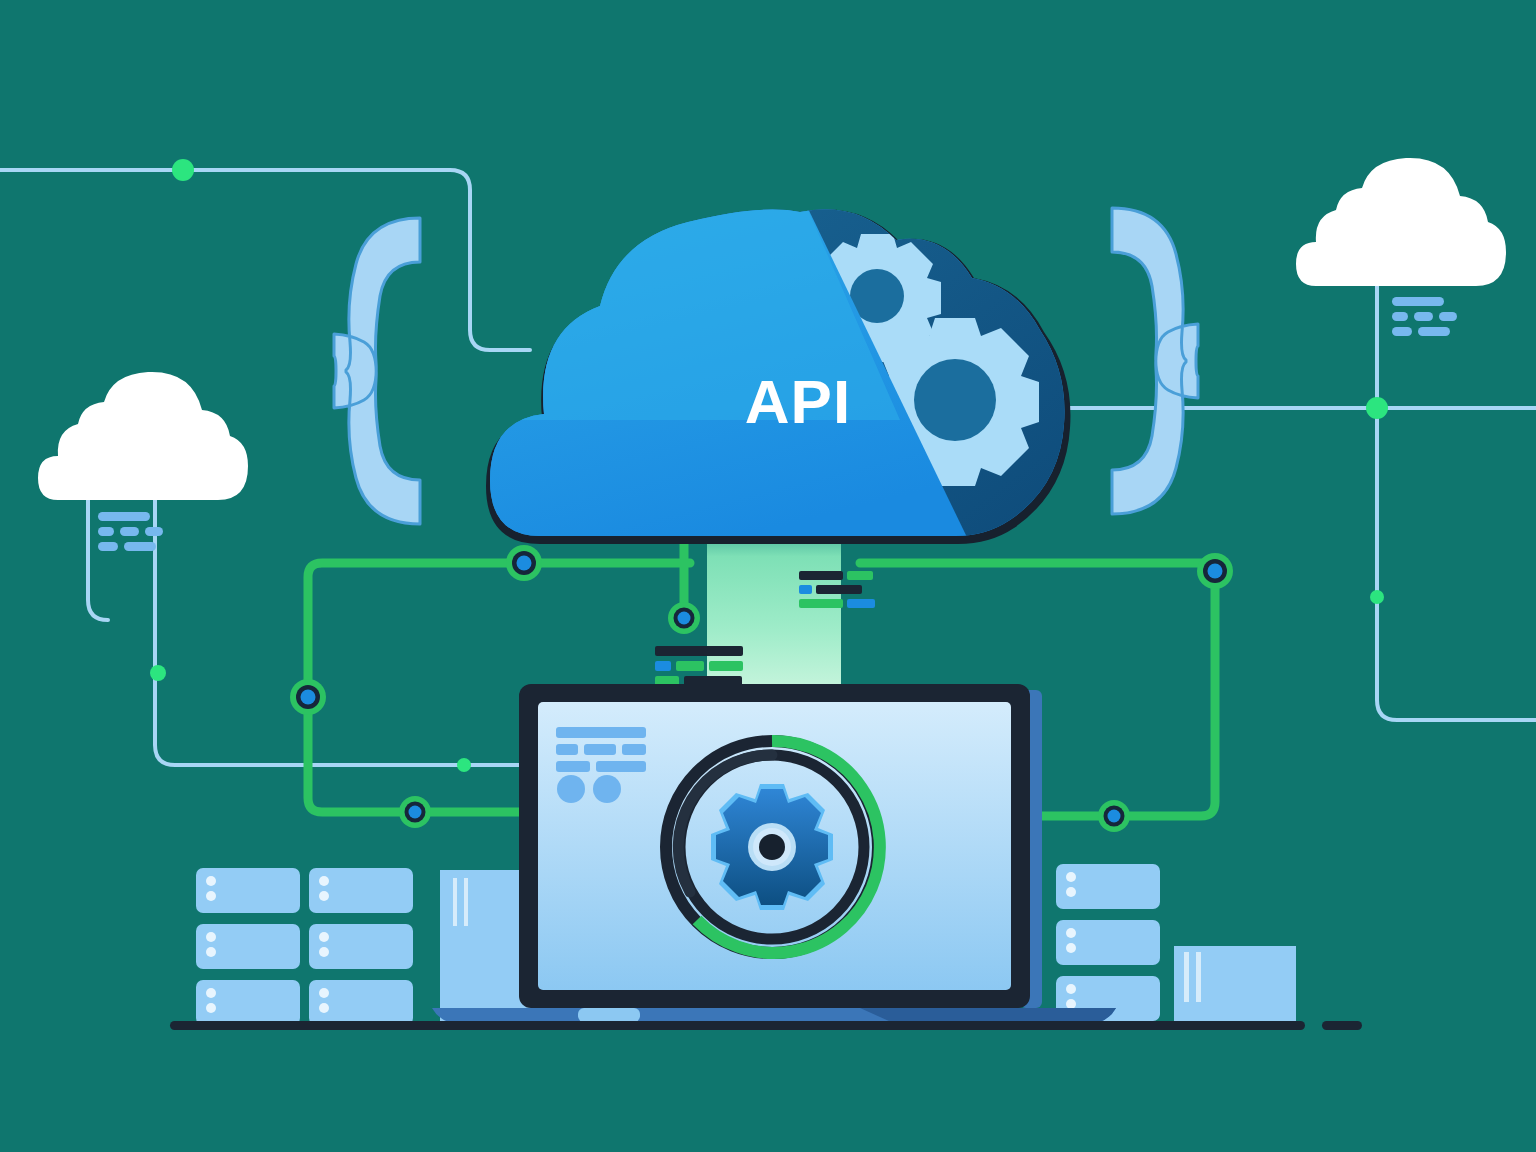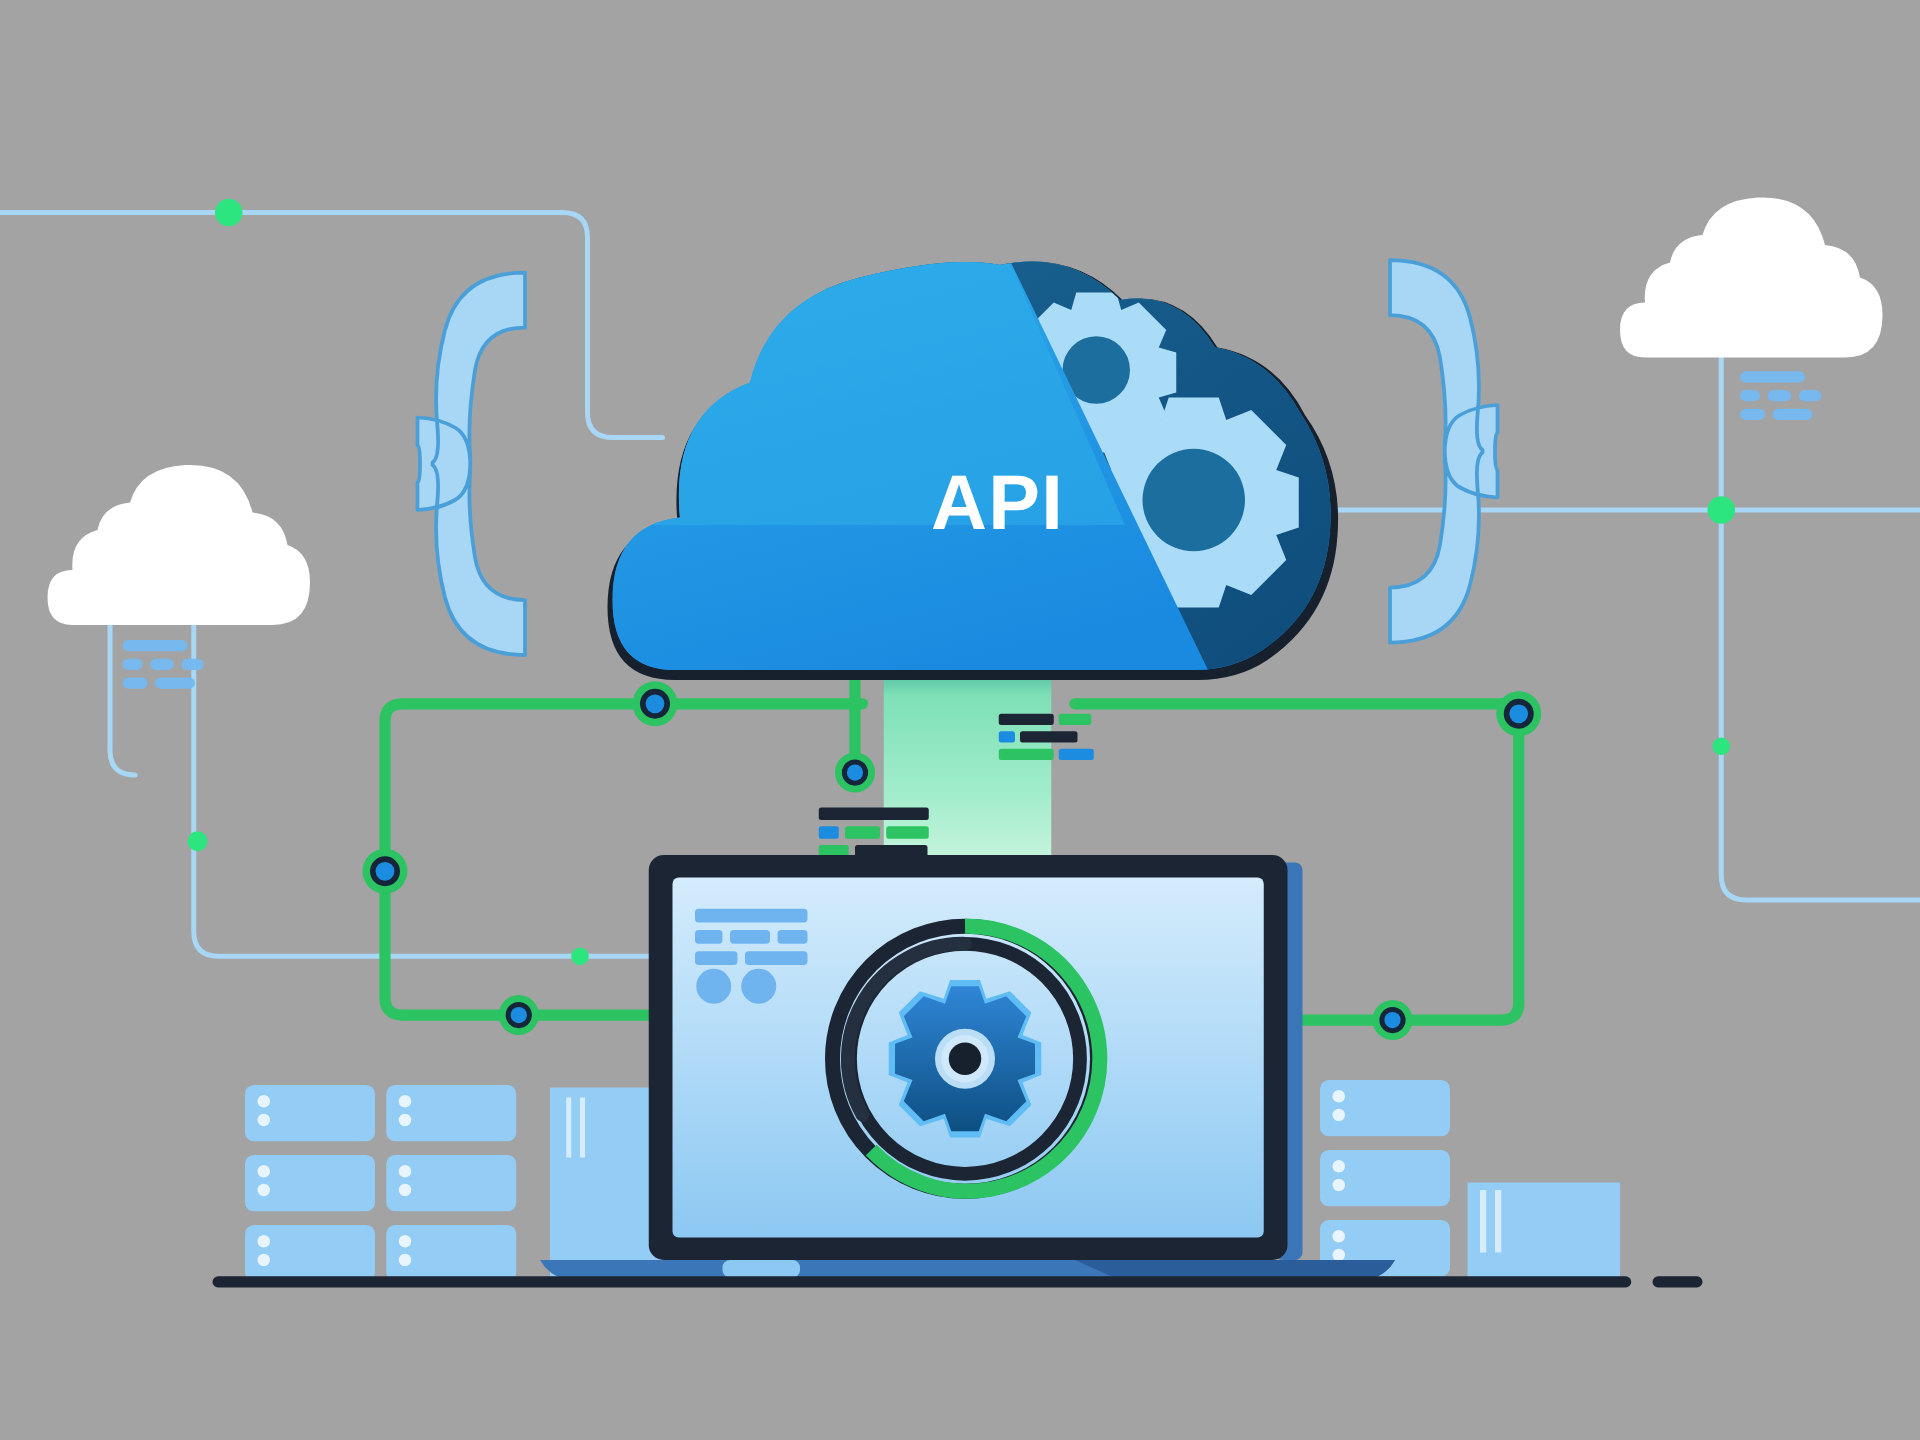--- a/index.html
+++ b/index.html
@@ -30,21 +30,21 @@
     font-family: "Liberation Sans", sans-serif;
     font-size: 62px;
     font-weight: bold;
     fill: #ffffff;
     letter-spacing: 1px;
   }
 </style>
 </head>
 <body style="background: rgb(214, 236, 251);">
 
-<div id="stage" style="background: #a3a3a3;">
+<div id="stage" style="background: #0f766e;">
 
   <svg class="layer" viewBox="0 0 1536 1152">
     <g fill="none" stroke="#a8d6f5" stroke-width="4" stroke-linecap="round">
 
       <path d="M -10 170 L 450 170 Q 470 170 470 190 L 470 330 Q 470 350 490 350 L 530 350"></path>
 
       <path d="M 88 488 L 88 600 Q 88 620 108 620"></path>
       <path d="M 155 488 L 155 745 Q 155 765 175 765 L 470 765"></path>
       <path d="M 470 765 L 700 765"></path>
 

